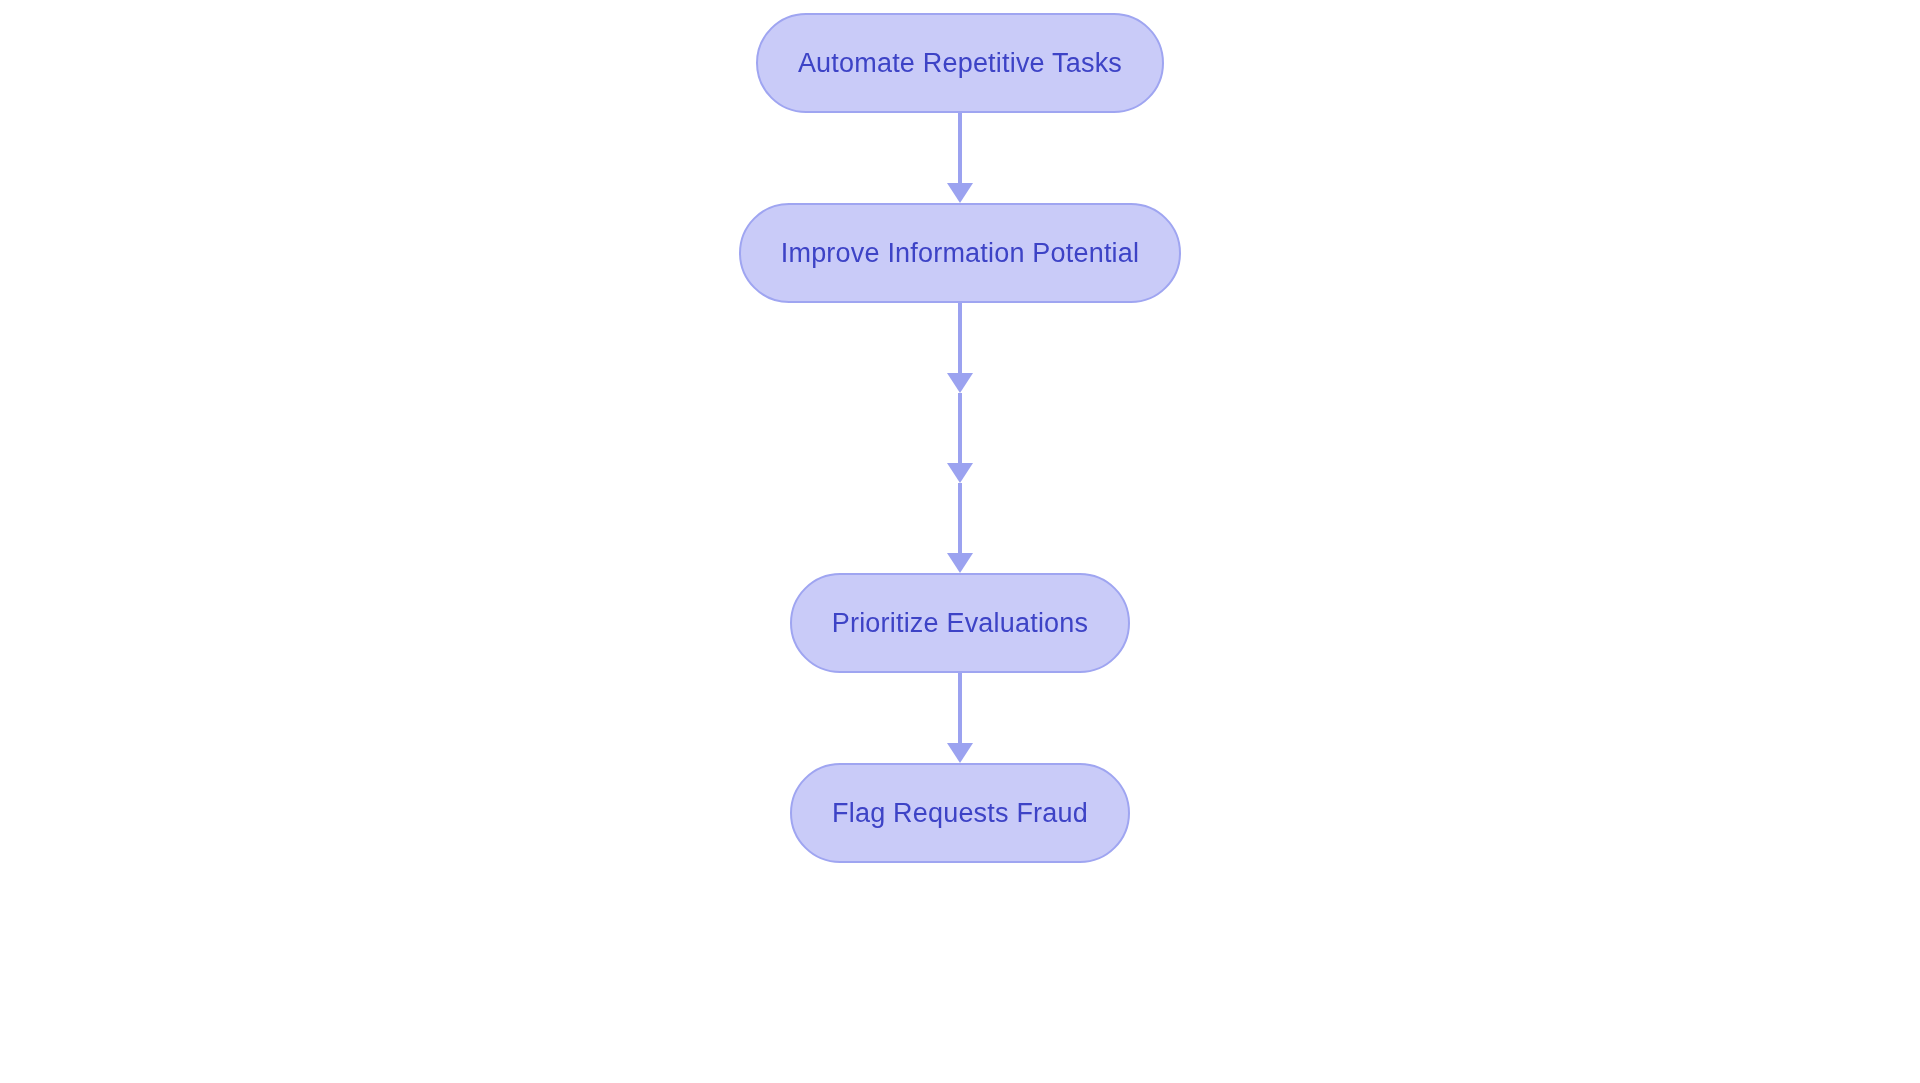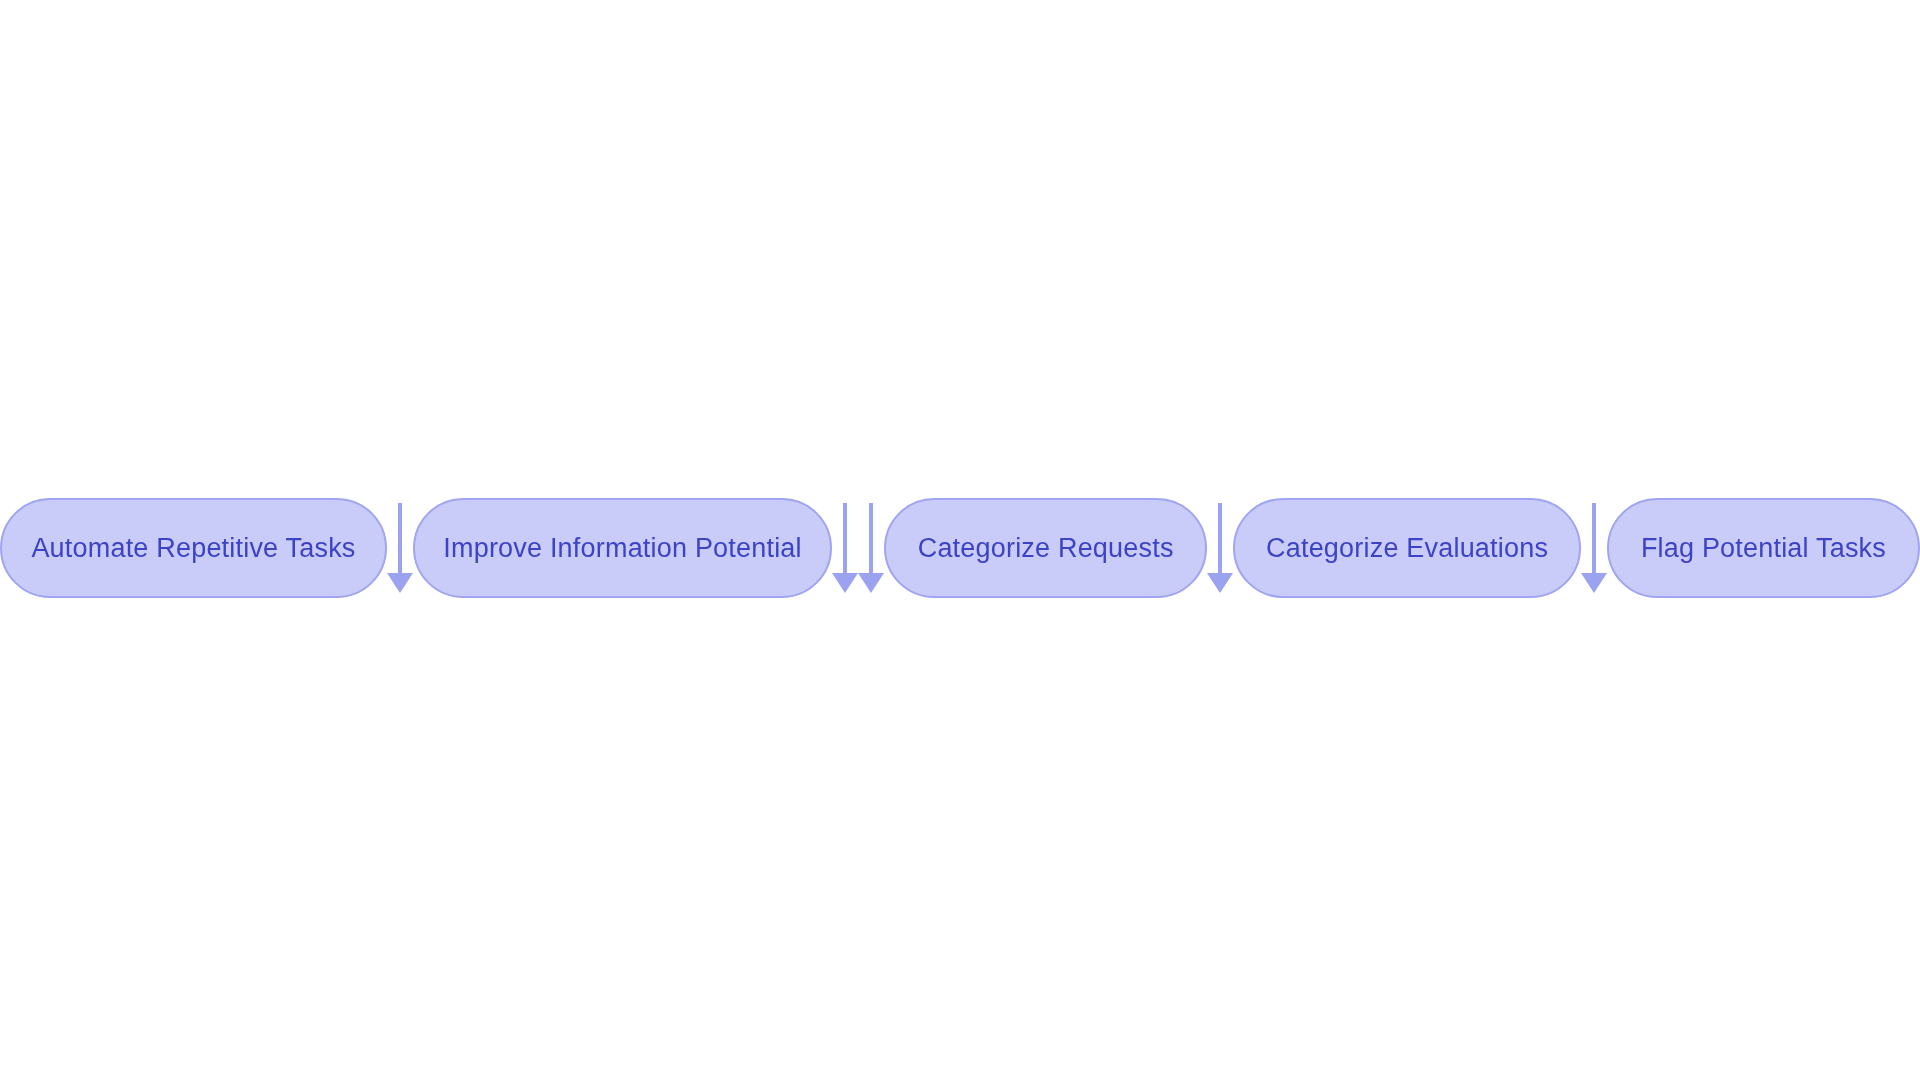--- a/index.html
+++ b/index.html
@@ -15,21 +15,21 @@
     height: 1083px;
     background: var(--bg);
     font-family: "Liberation Sans", sans-serif;
     overflow: hidden;
   }
   .canvas {
     position: relative;
     width: 1920px;
     height: 1083px;
     display: flex;
-    flex-direction: row;
+    flex-direction: column;
     align-items: center;
     padding-top: 13px;
   }
   .node {
     height: 100px;
     min-width: 296px;
     border-radius: 52px;
     background: var(--fill);
     border: 2px solid var(--border);
     display: flex;
@@ -76,30 +76,27 @@
       <span>Improve Information Potential</span>
     </div>
     <div class="connector">
       <div class="line"></div>
       <div class="head"></div>
     </div>
     <div class="connector">
       <div class="line"></div>
       <div class="head"></div>
     </div>
+    <div class="connector">
+      <div class="line"></div>
+      <div class="head"></div>
+    </div>
     <div class="node">
-      <span>Categorize Requests</span>
+      <span>Prioritize Evaluations</span>
     </div>
     <div class="connector">
       <div class="line"></div>
       <div class="head"></div>
     </div>
     <div class="node">
-      <span>Categorize Evaluations</span>
-    </div>
-    <div class="connector">
-      <div class="line"></div>
-      <div class="head"></div>
-    </div>
-    <div class="node">
-      <span>Flag Potential Tasks</span>
+      <span>Flag Requests Fraud</span>
     </div>
   </div>
 
 </body></html>

